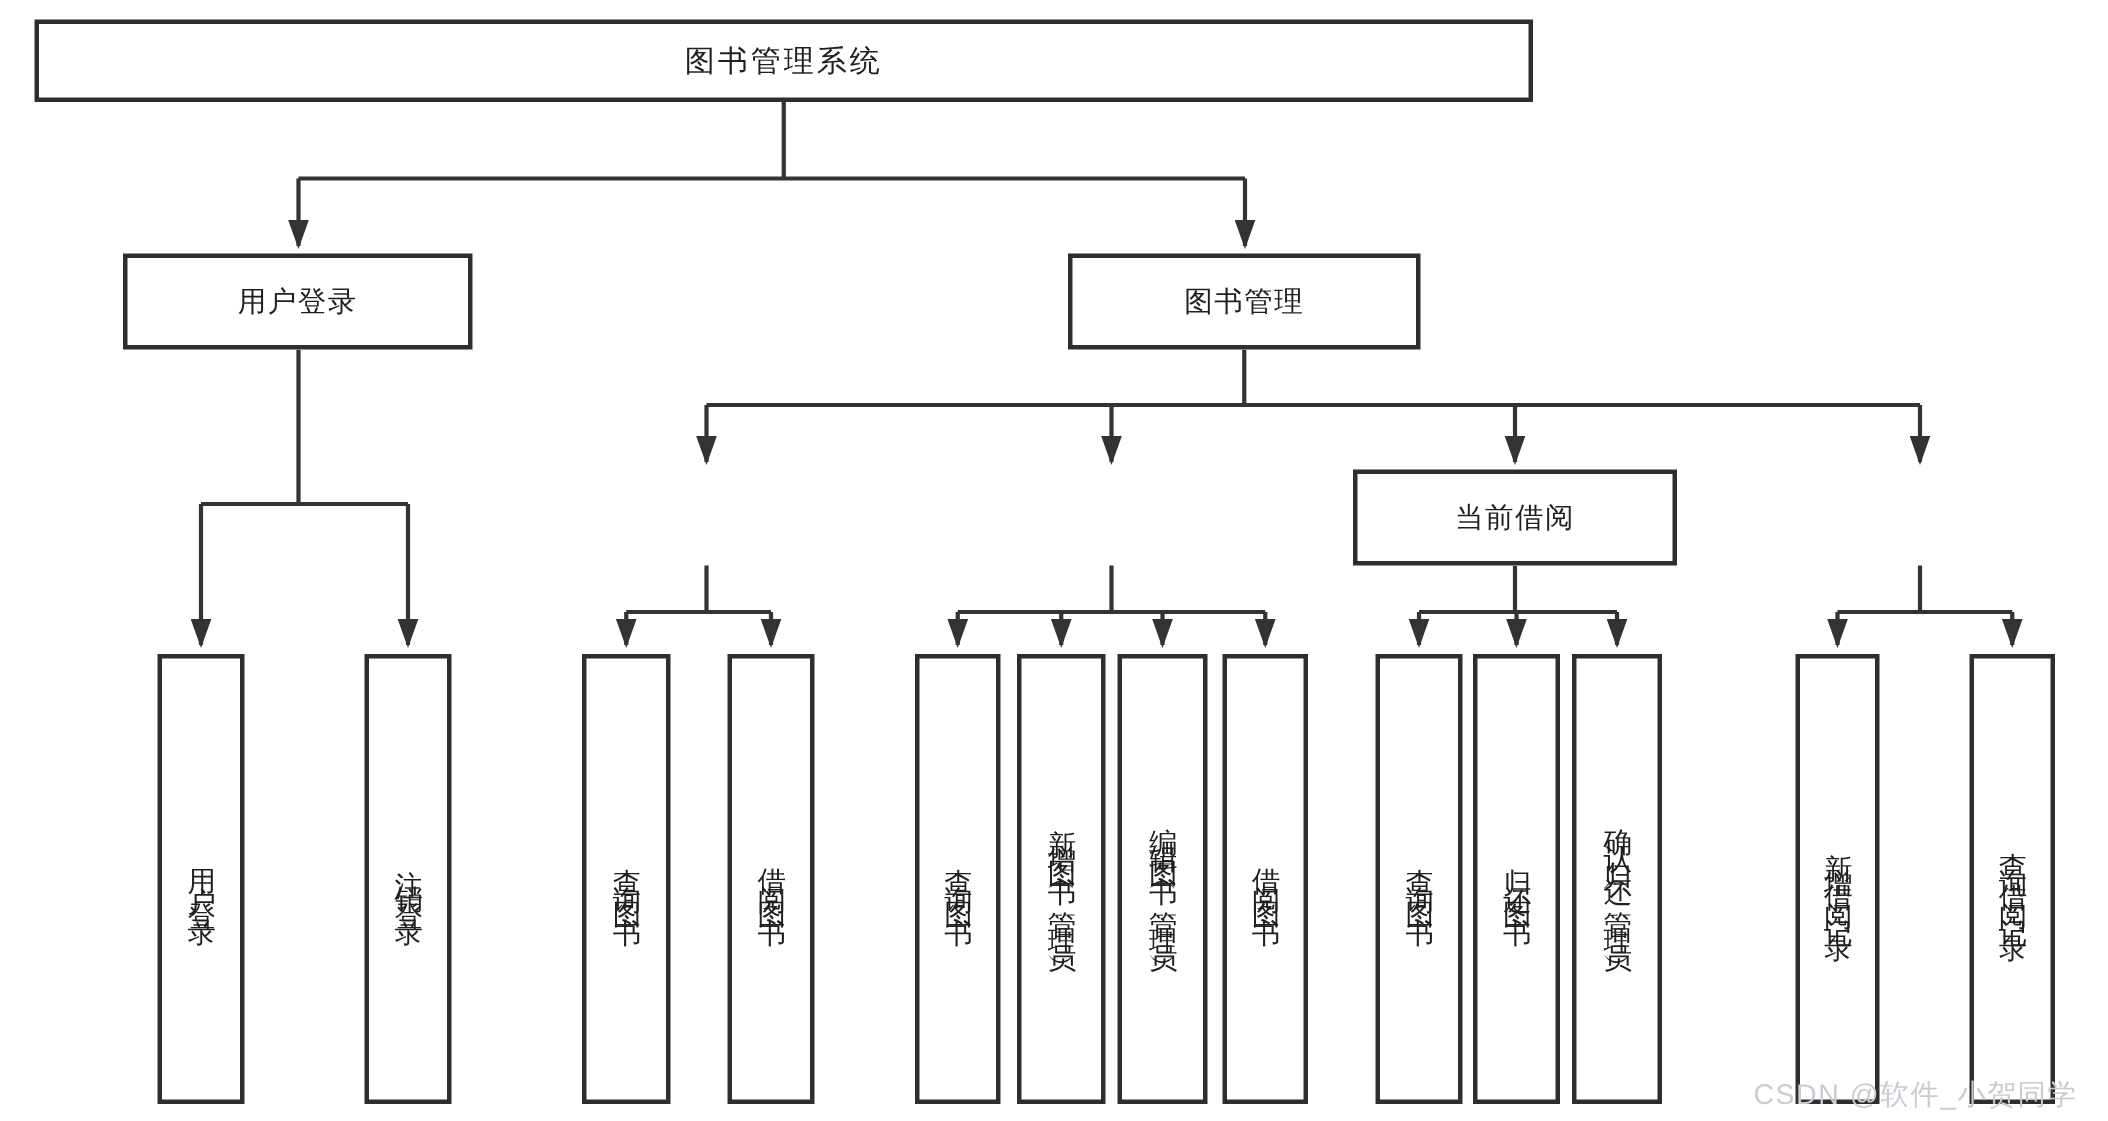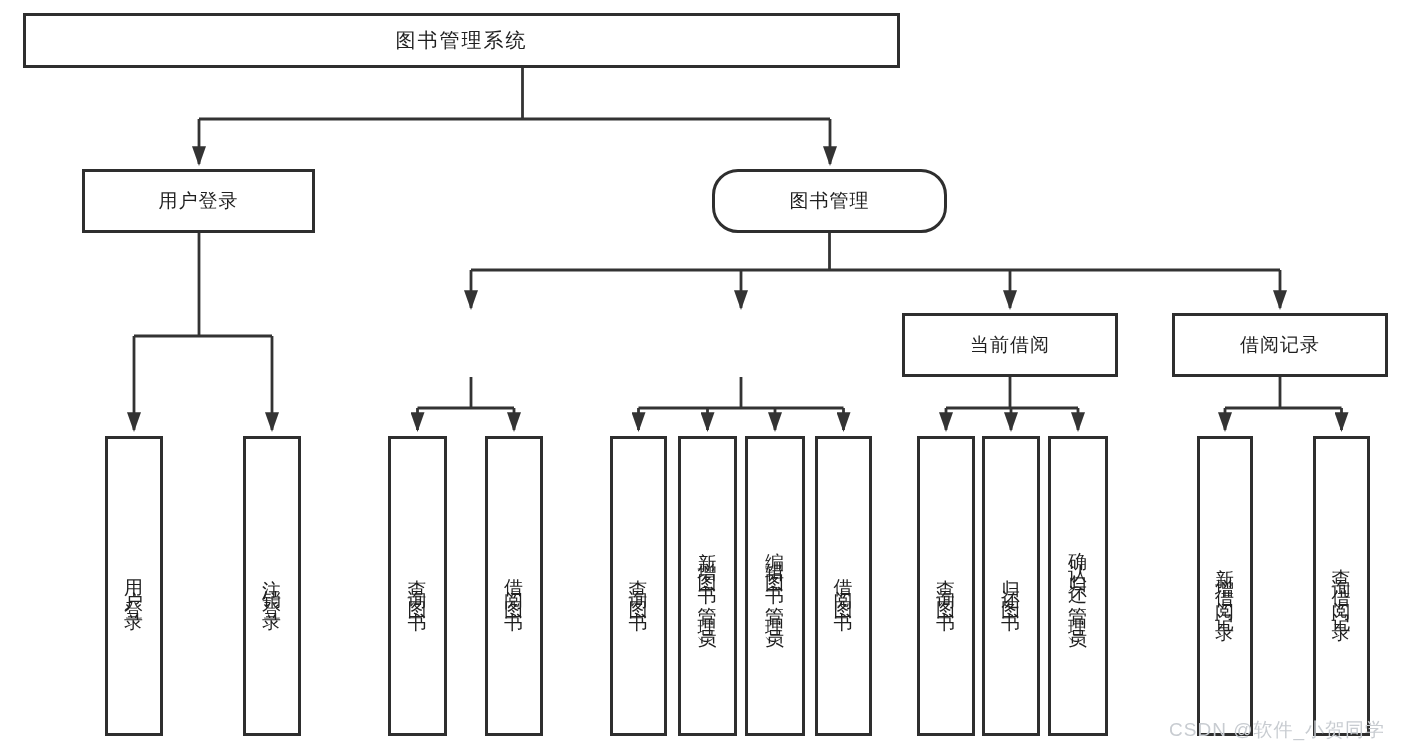--- a/index.html
+++ b/index.html
@@ -112,36 +112,33 @@
 
       <g>
         <path d="M1280,377 V408"></path>
         <path d="M1225,408 H1341.5"></path>
         <path d="M1225,408 V430" marker-end="url(#arw)"></path>
         <path d="M1341.5,408 V430" marker-end="url(#arw)"></path>
       </g>
     </g>
   </svg>
 
-  <div class="box box-h box-root" style="left:23px; top:13px; width:877px; height:55px;">
+  <div class="box box-h box-root" style="left:23px; top:13px; width:999px; height:55px;">
     <span>图书管理系统</span>
   </div>
 
   <div class="box box-h" style="left:82px; top:169px; width:233px; height:64px;">
     <span>用户登录</span>
   </div>
-  <div class="box box-h" style="left:712px; top:169px; width:235px; height:64px;border-radius:26px;">
+  <div class="box box-h" style="left:712px; top:169px; width:235px; height:64px;">
     <span>图书管理</span>
   </div>
 
   <div class="box box-h" style="left:902px; top:313px; width:216px; height:64px;">
     <span>当前借阅</span>
-  </div>
-  <div class="box box-h" style="left:1172px; top:313px; width:216px; height:64px;">
-    <span>借阅记录</span>
   </div>
 
   <div class="box box-v" style="left:105px; top:436px; width:58px; height:300px;">
     <span class="vtext">用户登录</span>
   </div>
   <div class="box box-v" style="left:243px; top:436px; width:58px; height:300px;">
     <span class="vtext">注销登录</span>
   </div>
 
   <div class="box box-v" style="left:388px; top:436px; width:59px; height:300px;">

